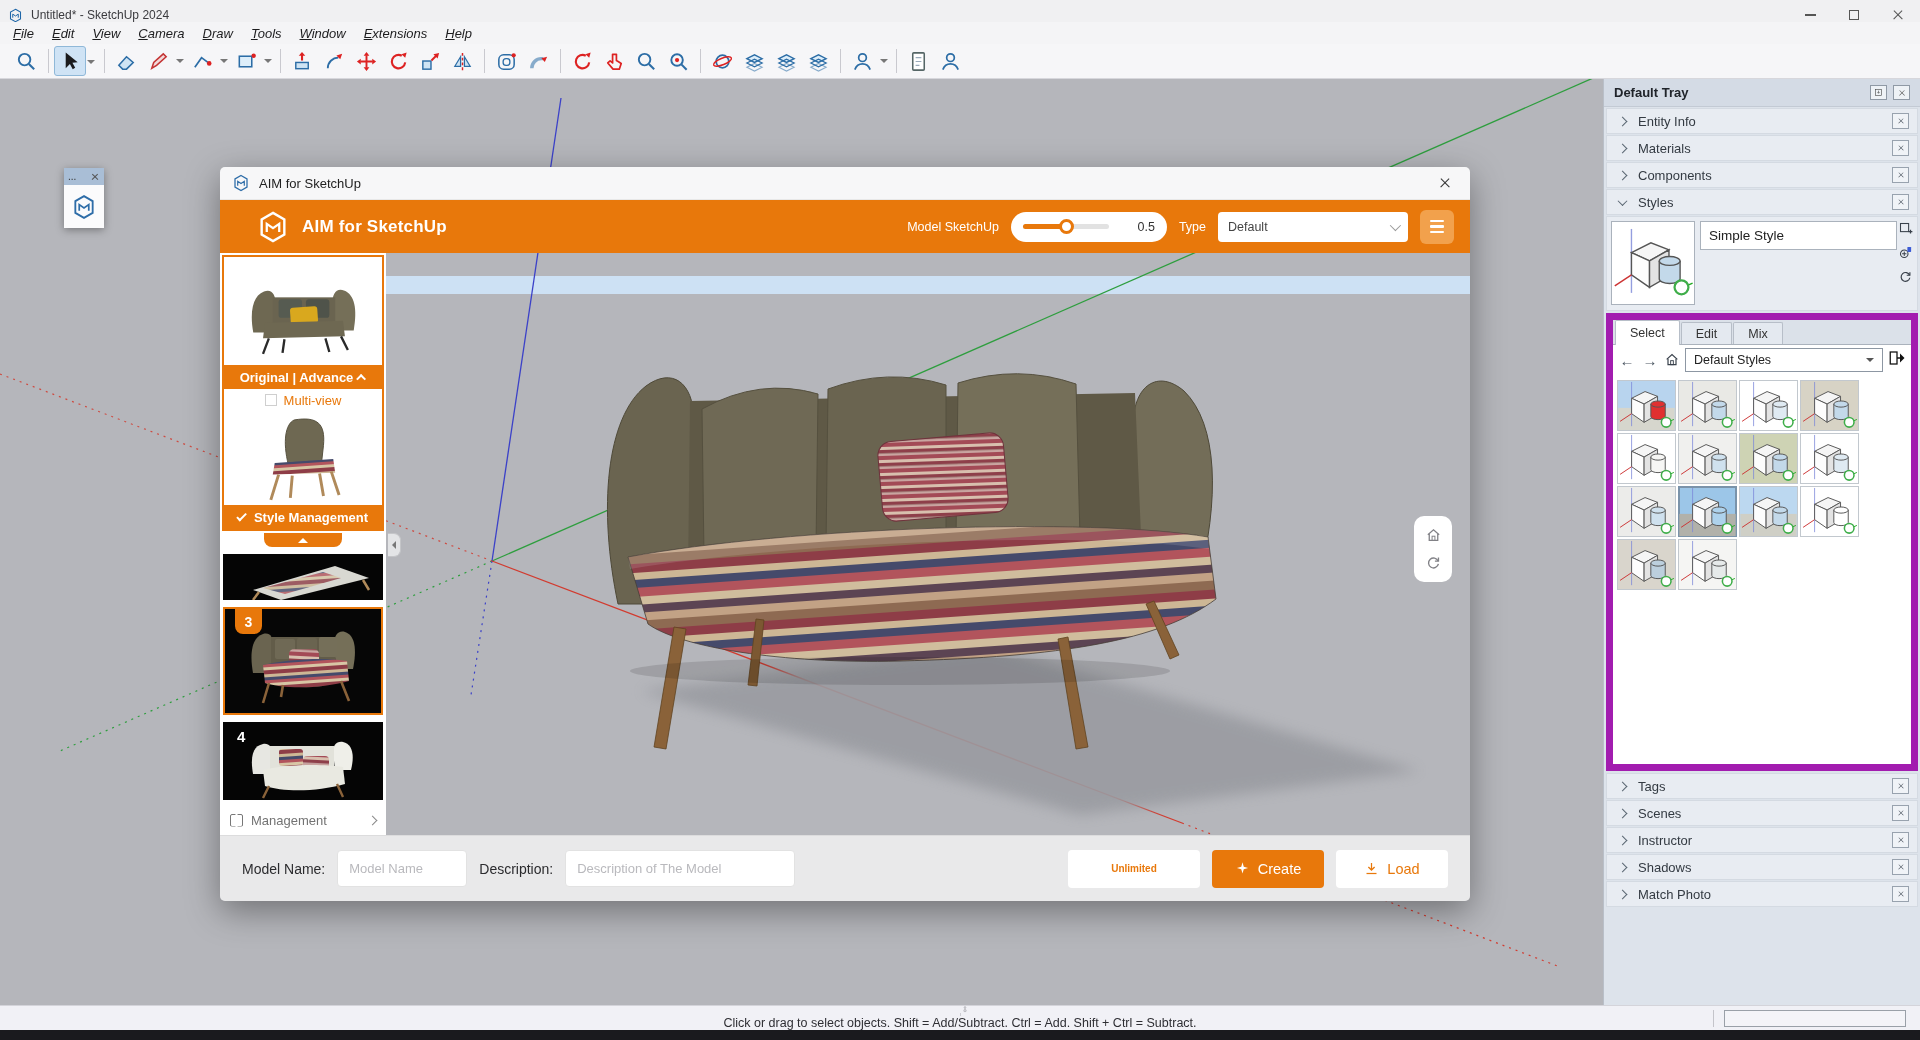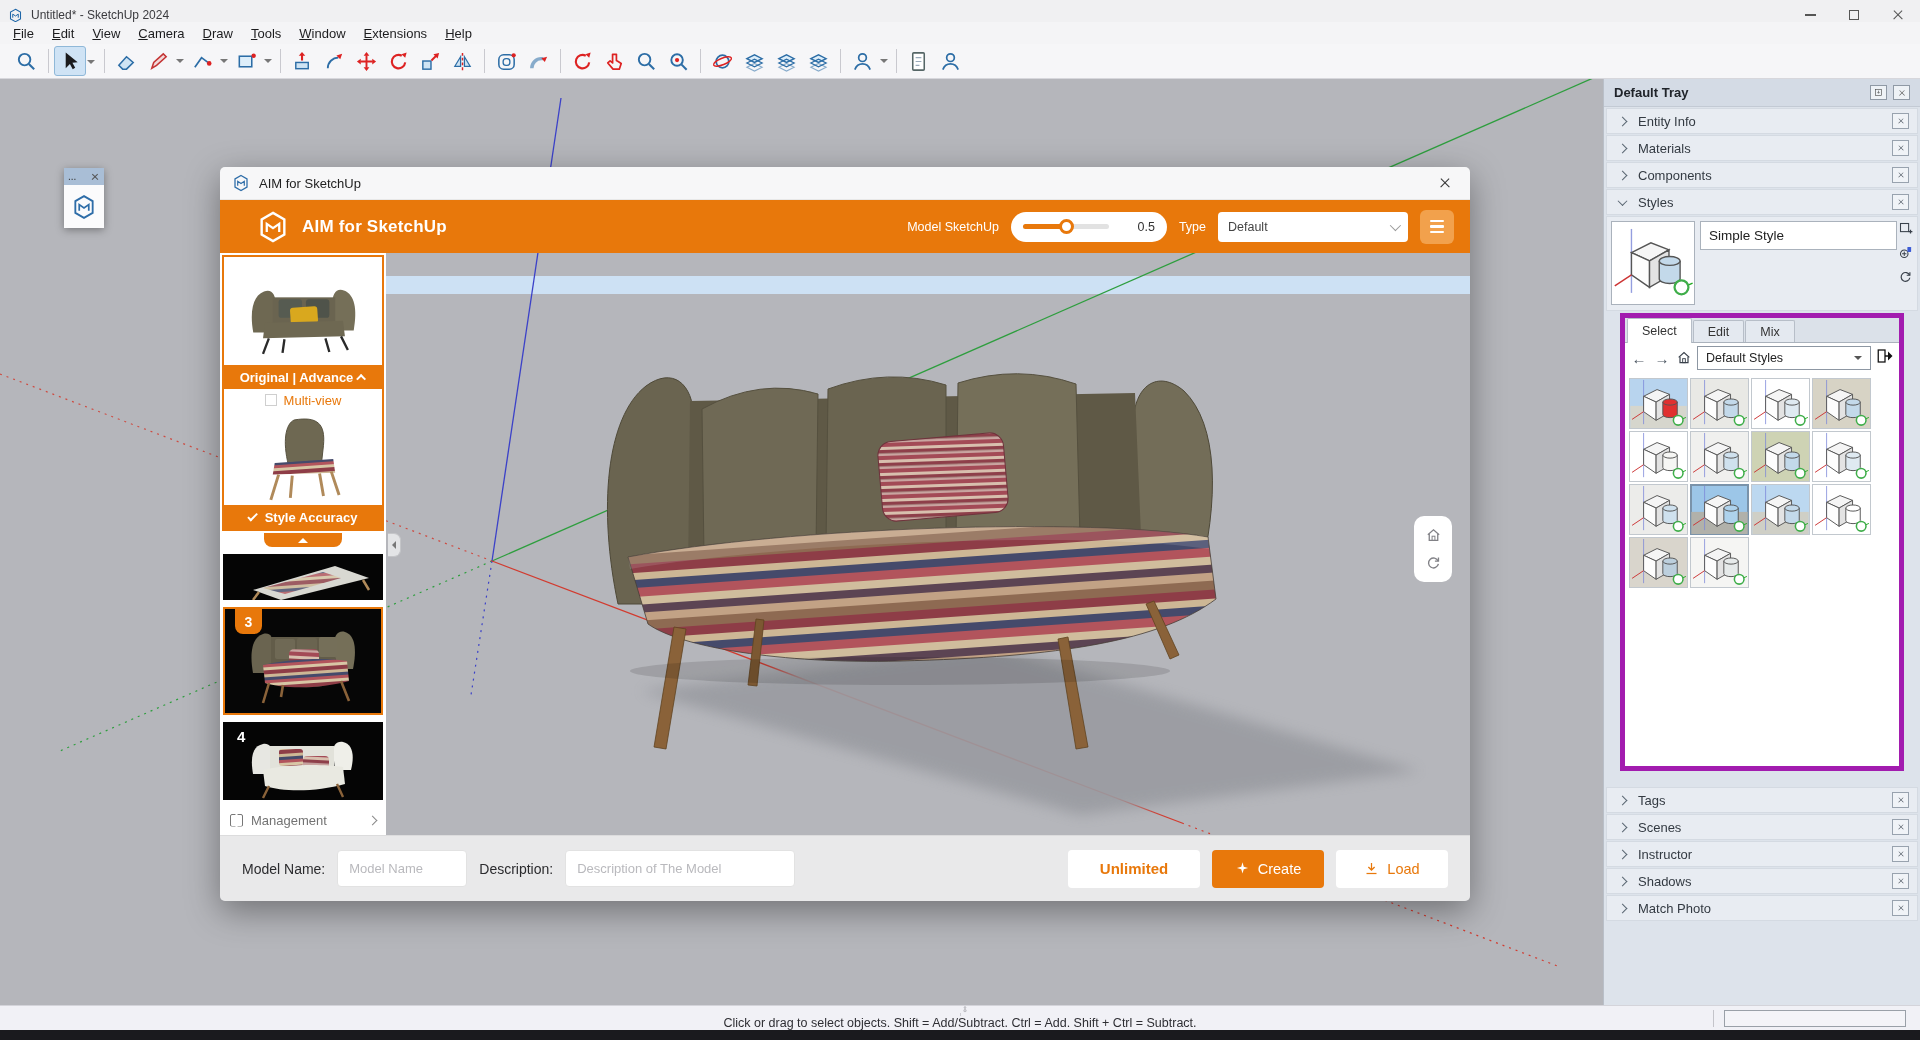--- a/index.html
+++ b/index.html
@@ -12,21 +12,21 @@
   .wctrls { margin-left:auto; display:flex; }
   .wctrl { width:44px; height:21px; display:flex; align-items:center; justify-content:center; color:#555; }
   .wctrl .minline { width:11px; height:1.5px; background:#555; }
   .wctrl .restsq { width:10px; height:10px; border:1.4px solid #555; }
   .xicon { position:relative; width:10px; height:10px; display:inline-block; }
   .xicon::before,.xicon::after { content:""; position:absolute; left:50%; top:50%; width:12px; height:1.4px; background:#555; transform:translate(-50%,-50%) rotate(45deg); }
   .xicon::after { transform:translate(-50%,-50%) rotate(-45deg); }
 
   #menubar { position:absolute; left:0; top:22px; width:1920px; height:22px; background:#f4f4f6; display:flex; align-items:center; padding-left:4px; }
   .menu-item { padding:2px 9px; font-size:13px; color:#1c1c1e; }
-  .menu-item span { display:inline-block; }
+  .menu-item span { display:inline-block;font-style:italic; }
   .menu-item span::first-letter { text-decoration:underline; }
 
   #toolbar { position:absolute; left:0; top:44px; width:1920px; height:35px; background:#f6f6f8; border-bottom:1px solid #d7d7dc; display:flex; align-items:center; padding-left:10px; }
   .tslot { width:32px; height:30px; display:flex; align-items:center; justify-content:center; position:relative; }
   .tslot svg { width:23px; height:23px; }
   .tslot.active { background:#cfe3f5; border:1px solid #8fb8d8; border-radius:3px; }
   .tslot.caret { margin-right:12px; }
   .tslot.caret::after { content:""; position:absolute; right:-10px; top:13px; border:4px solid transparent; border-top-color:#777; }
   .tslot.sep { width:12px; }
   .tslot.sep::before { content:""; width:1px; height:24px; background:#c9c9cf; }
@@ -89,21 +89,21 @@
   .mgmt .mlabel { font-size:13px; }
   .mgmt .chevr { margin-left:auto; width:7px; height:7px; border-right:1.6px solid #888; border-top:1.6px solid #888; transform:rotate(45deg); }
 
   #dlgFooter { position:absolute; left:0; top:668px; width:100%; height:66px; background:#e9e9ea; border-top:1px solid #dcdcdd; border-radius:0 0 5px 5px; display:flex; align-items:center; padding:0 22px; gap:12px; }
   #dlgFooter label { font-size:14px; color:#2b2b2e; }
   .finput { height:37px; border:1px solid #e2e2e2; border-radius:4px; background:#fff; padding:0 11px; font-size:13px; color:#333; font-family:"Liberation Sans",sans-serif; }
   .finput::placeholder { color:#b9b9bd; }
   #inpName { width:130px; }
   #inpDesc { width:230px; margin-right:auto; }
   .btn { height:38px; border-radius:4px; border:none; font-size:14.5px; display:flex; align-items:center; justify-content:center; gap:8px; font-family:"Liberation Sans",sans-serif; }
-  .btn-unlimited { width:132px; background:#fff; color:var(--accent); font-weight:bold; font-size:15px; }
+  .btn-unlimited { width:132px; background:#fff; color:var(--accent); font-weight:bold; font-size:10px; }
   .btn-create { width:112px; background:var(--accent); color:#fff; }
   .btn-load { width:112px; background:#fff; color:var(--accent); }
 
   .handle { position:absolute; left:388px; top:533px; width:13px; height:24px; background:#e3e4e6; border:1px solid #c4c5c8; border-left:none; border-radius:0 7px 7px 0; display:flex; align-items:center; justify-content:center; z-index:11; }
   .handle .tri { border:4px solid transparent; border-right-color:#777; transform:translateX(-2px); }
   #floatNav { position:absolute; left:1414px; top:516px; width:38px; height:66px; background:#fff; border:2px solid var(--accent); border-radius:10px; display:flex; flex-direction:column; align-items:center; justify-content:space-evenly; z-index:11; color:#818186; }
   #floatNav svg { width:17px; height:17px; }
 
   
   #tray { position:absolute; left:1603px; top:79px; width:317px; height:926px; background:#dde3eb; border-left:1px solid #b9bfc8; }
@@ -121,21 +121,21 @@
   .xbox .xicon { transform:scale(.55); }
   .xbox .xicon::before,.xbox .xicon::after { background:#47505a; }
 
   #stylesBody { margin:1px 2px 0 2px; height:95px; background:#e8ecf2; border:1px solid #d4dae2; position:relative; }
   #styPrev { position:absolute; left:4px; top:4px; width:84px; height:84px; background:#fff; border:1px solid #aab2bc; }
   #styName { position:absolute; left:93px; top:4px; width:197px; height:29px; background:#fff; border:1px solid #aab2bc; font-size:13.5px; color:#222; padding:0 8px; font-family:"Liberation Sans",sans-serif; }
   #styDesc { position:absolute; left:93px; top:35px; width:197px; height:53px; background:#fff; border:1px solid #aab2bc; border-top:none; font-size:12.5px; color:#333; padding:4px 8px; line-height:1.35; }
   .styTools { position:absolute; right:2px; top:4px; width:20px; display:flex; flex-direction:column; gap:9px; align-items:center; color:#3a4least; color:#39414b; }
   .styTools svg { width:15px; height:15px; }
 
-  #browser { margin:16px; margin-top:2px; height:458px; background:#fff; border:5px solid #a21caf; position:relative; }
+  #browser { margin:2px; margin-top:2px; height:458px; background:#fff; border:7px solid #a21caf; position:relative; }
   #tabs { height:25px; background:#dbe1e9; display:flex; align-items:flex-end; padding-left:2px; gap:1px; border-bottom:1px solid #aab2bc; }
   .tab { height:22px; padding:0 14px; display:flex; align-items:center; font-size:12.5px; color:#333; background:#e4e9f0; border:1px solid #b7bec8; border-bottom:none; border-radius:2px 2px 0 0; }
   .tab.active { background:#fff; height:25px; margin-bottom:-1px; }
   #navrow { height:30px; display:flex; align-items:center; padding:0 5px; gap:5px; }
   #navrow .nav-arrow { font-size:15px; color:#4a5560; width:18px; text-align:center; }
   #navrow svg { width:16px; height:16px; color:#39414b; }
   #styDrop { flex:1; height:24px; border:1px solid #8d97a3; background:#fff; display:flex; align-items:center; padding:0 8px; }
   #styDrop .dval { font-size:12.5px; color:#222; }
   #styDrop .dcaret { margin-left:auto; border:4px solid transparent; border-top-color:#555; transform:translateY(2px); }
   #detailBtn svg { width:18px; height:18px; }
@@ -605,21 +605,21 @@
       <div class="sthumb2">
         <svg viewBox="0 0 162 94" width="158" height="94">
           <rect width="162" height="94" fill="#fff"></rect>
           <path d="M72 8 C96 4 104 12 102 34 L100 52 L66 54 C60 30 63 12 72 8 Z" fill="#6e6852" stroke="#55503f" stroke-width="1"></path>
           <path d="M52 52 L112 48 L114 62 L50 64 Z" fill="url(#p-mini)"></path>
           <path d="M56 64 L48 90 M70 65 L68 88 M98 63 L102 86 M110 61 L118 85" stroke="#b08a5a" stroke-width="3"></path>
         </svg>
       </div>
       <div class="obar" style="background: rgb(232, 120, 11);">
         <i class="ckmark"></i>
-        <span>Style Accuracy</span>
+        <span>Style Management</span>
       </div>
     </div>
     <div class="pulltab" style="background: rgb(232, 120, 11);">
         <i class="tri"></i>
       </div>
 
     <div class="resitem">
       <svg viewBox="0 0 160 46" width="160" height="46">
         <rect width="160" height="46" fill="#050505"></rect>
         <polygon points="30,36 112,12 146,24 58,46" fill="#d8d8d2"></polygon>

